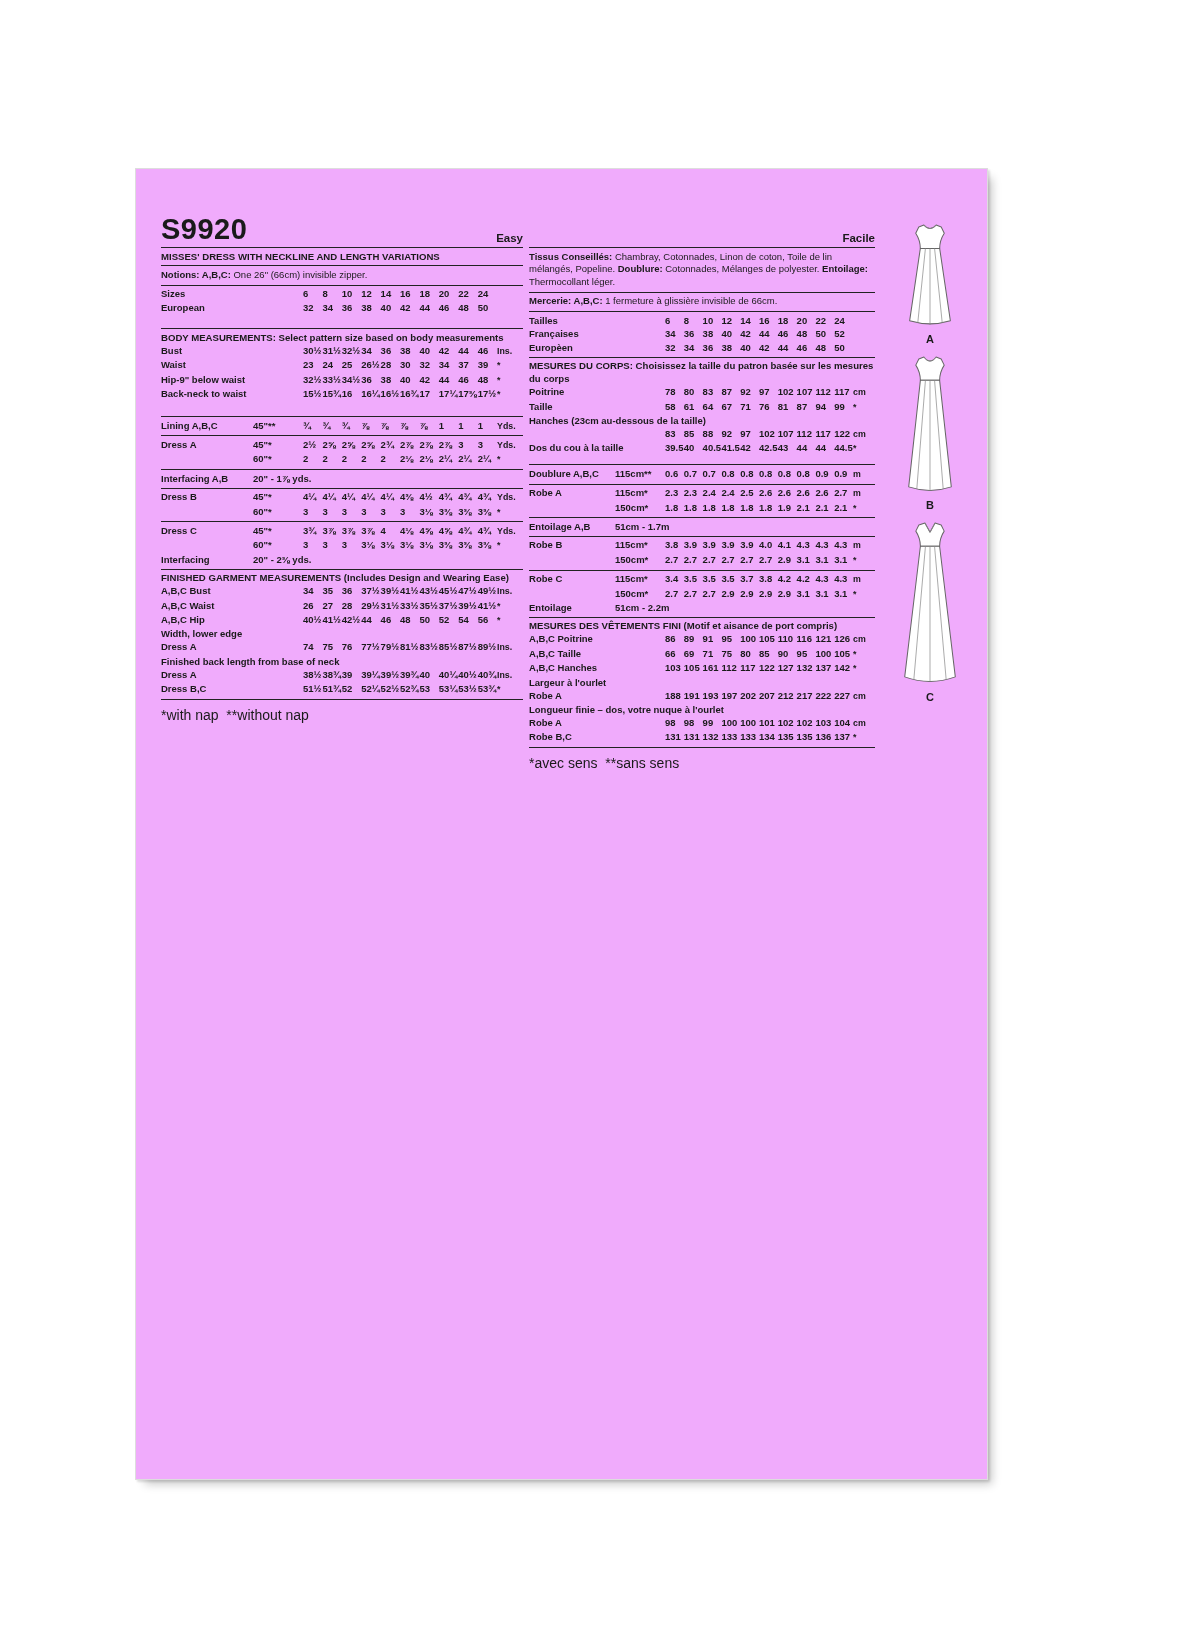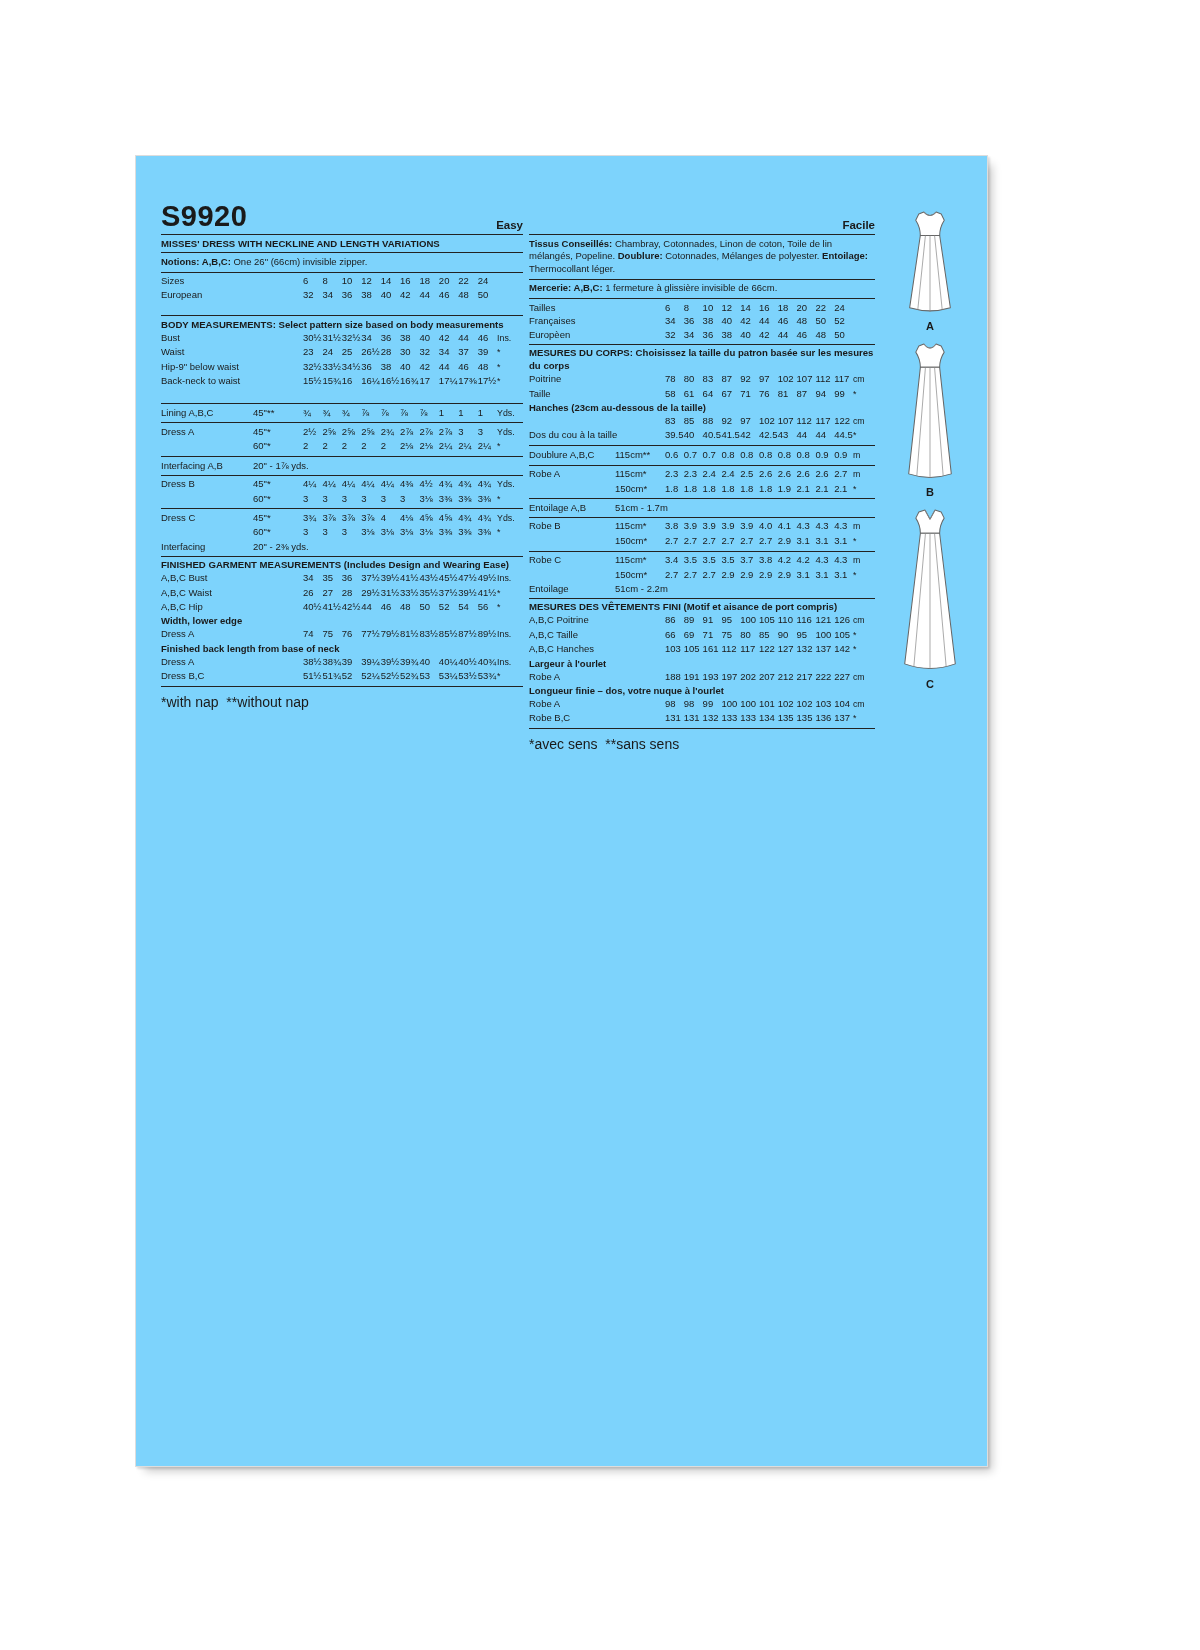--- a/index.html
+++ b/index.html
@@ -1,43 +1,43 @@
 <!DOCTYPE html>
 <html><head>
 <meta charset="utf-8">
 <style>
   * { margin:0; padding:0; box-sizing:border-box; }
   html,body { width:1200px; height:1650px; background:#ffffff;
     font-family:"Liberation Sans", sans-serif; color:#1a1a1a; }
   .canvas { position:relative; width:1200px; height:1650px; background:#fff; overflow:hidden; }
 
-  .sheet { position:absolute; left:135px; top:155px; width:853px; height:1312px;
-    background:#7dd3fc; border:1px solid #ddd;
+  .sheet { position:absolute; left:135px; top:168px; width:853px; height:1312px;
+    background:#f0abfc; border:1px solid #ddd;
     box-shadow: 7px 7px 9px -3px rgba(0,0,0,.22), 2px 2px 2px rgba(0,0,0,.12); }
 
   .col { position:absolute; top:44px; }
   .col-left  { left:25px;  width:362px; --lab:92px; --spec:50px; --unit:26px; }
   .col-right { left:393px; width:346px; --lab:86px; --spec:50px; --unit:22px; }
 
   .col-head { display:flex; justify-content:space-between; align-items:flex-end;
     height:34px; padding-bottom:3px; }
   .col-head.right { justify-content:flex-end; }
   .pattern-number { font-size:29px; font-weight:700; line-height:29px; letter-spacing:.5px; }
   .difficulty { font-size:11.5px; font-weight:700; }
 
   .t-sections { border-bottom:1px solid #222; }
   .t-section { border-top:1px solid #222; padding:1.5px 0 2.5px; }
 
   .t-h   { font-size:9.6px; font-weight:700; line-height:13px; }
   .t-para{ font-size:9.5px; font-weight:400; line-height:12.6px; padding:1px 0; }
   .t-para .b { font-weight:700; }
   .t-lab { font-size:9.5px; font-weight:700; line-height:13px; }
 
-  .t-row { display:flex; align-items:baseline; font-size:9.5px; font-weight:400;
-    line-height:13.4px; white-space:nowrap; }
+  .t-row { display:flex; align-items:baseline; font-size:9.5px; font-weight:700;
+    line-height:13.4px; white-space:nowrap;justify-content:center; }
   .t-label { flex:0 0 var(--lab); overflow:visible; }
   .t-label.wide { flex-basis: calc(var(--lab) + var(--spec)); }
   .t-spec  { flex:0 0 var(--spec); }
   .t-cell  { flex:1 1 0; text-align:left; }
   .t-unit  { flex:0 0 var(--unit); font-size:8.8px; text-align:left; }
   .t-free  { flex:1 1 auto; }
 
   .footnote { margin-top:7px; font-size:14px; font-weight:400; }
 
   .figures { position:absolute; left:747px; top:54px; width:94px;
@@ -480,21 +480,21 @@
                 <span class="t-cell">41.5</span>
                 <span class="t-cell">42</span>
                 <span class="t-cell">42.5</span>
                 <span class="t-cell">43</span>
                 <span class="t-cell">44</span>
                 <span class="t-cell">44</span>
                 <span class="t-cell">44.5</span>
                 <span class="t-unit">*</span>
               </div>
             </div>
-            <div class="t-section" style="">
+            <div class="t-section" style="margin-top: 6px;">
               <div class="t-row">
                 <span class="t-label">Doublure A,B,C</span>
                 <span class="t-spec">115cm**</span>
                 <span class="t-cell">0.6</span>
                 <span class="t-cell">0.7</span>
                 <span class="t-cell">0.7</span>
                 <span class="t-cell">0.8</span>
                 <span class="t-cell">0.8</span>
                 <span class="t-cell">0.8</span>
                 <span class="t-cell">0.8</span>

